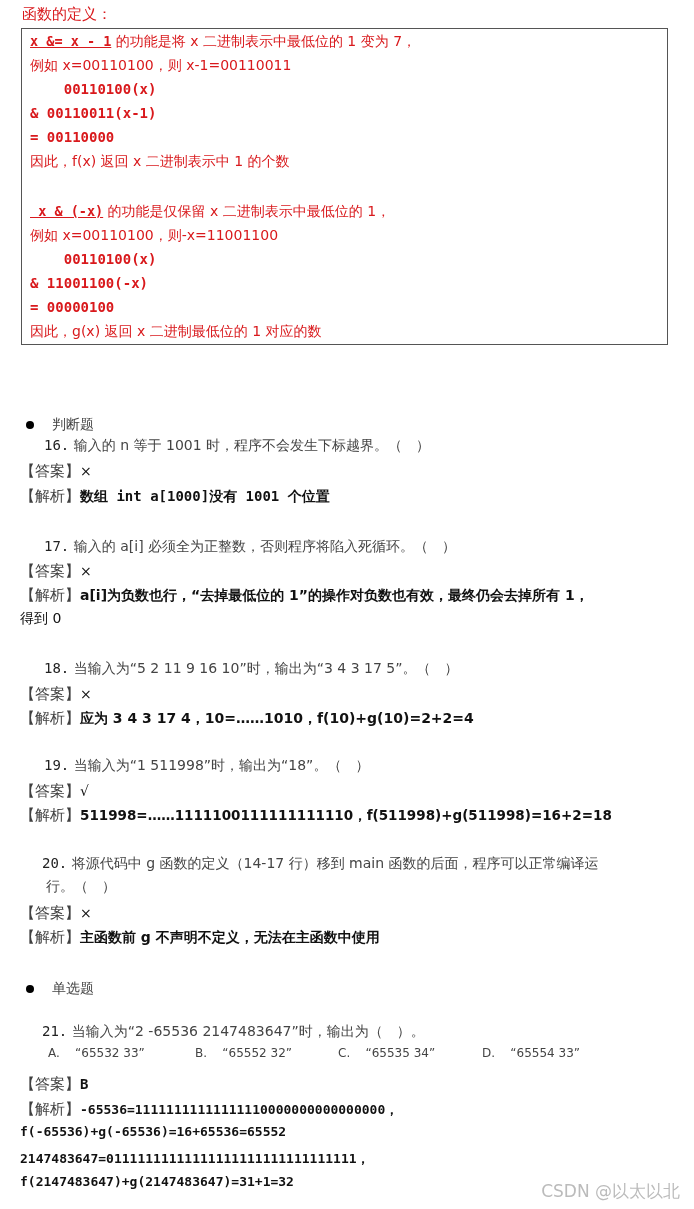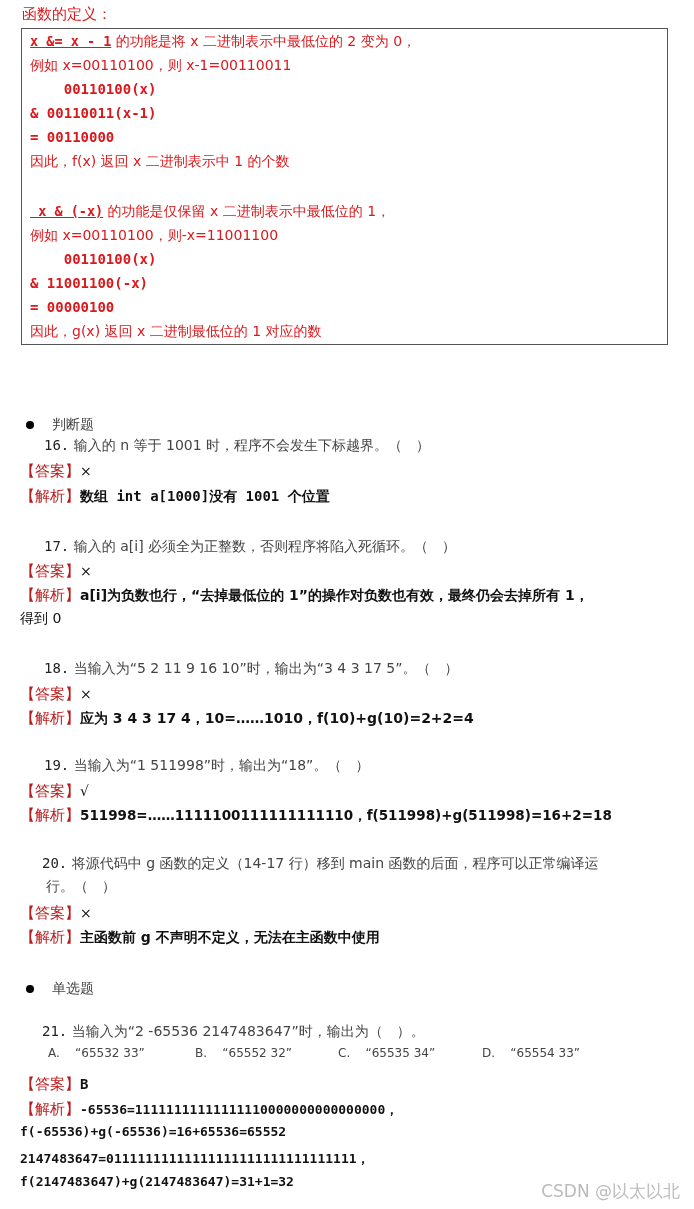--- a/index.html
+++ b/index.html
@@ -11,32 +11,32 @@
   #intro-title { left:22px; top:5px; font-size:15px; color:#d9191c; }
   #code-box { position:absolute; left:21px; top:28px; width:647px; height:317px;
               border:1px solid #555; box-sizing:border-box; }
   .box-line { position:absolute; left:8px; font-size:14px; color:#d9191c; white-space:nowrap; }
   .box-line .mono { font-size:13.5px;text-decoration:underline; }
 
   .bullet { position:absolute; left:26px; width:8px; height:8px; background:#000; border-radius:50%; }
   .section-label { font-size:14px; color:#444; }
   .q { font-size:14px; color:#444; }
   .q .num { color:#222; font-weight:normal; font-family:"DejaVu Sans Mono", monospace; }
-  .tag { font-size:15px; color:#b91c1c; }
+  .tag { font-size:15px; color:#404040; }
   .ans { font-size:14px; color:#111; }
   .opt { font-size:12px; color:#444; }
   #watermark { right:14px; top:1180px; font-size:17px; color:#bbbbbb; }
 </style>
 </head>
 <body>
 
 <div class="abs" id="intro-title">函数的定义：</div>
 
 <div id="code-box">
-  <div class="box-line" style="top:4px"><span class="mono">x &amp;= x - 1</span><span> 的功能是将 x 二进制表示中最低位的 2 变为 0，</span></div>
+  <div class="box-line" style="top:4px"><span class="mono">x &amp;= x - 1</span><span> 的功能是将 x 二进制表示中最低位的 1 变为 7，</span></div>
   <div class="box-line" style="top:28px"><span>例如 x=00110100，则 x-1=00110011</span></div>
   <div class="box-line mono" style="top:52px; white-space:pre">    00110100(x)</div>
   <div class="box-line mono" style="top:76px">&amp; 00110011(x-1)</div>
   <div class="box-line mono" style="top:100px">= 00110000</div>
   <div class="box-line" style="top:124px">因此，f(x) 返回 x 二进制表示中 1 的个数</div>
   <div class="box-line" style="top:174px; white-space:pre"><span class="mono"> x &amp; (-x)</span><span> 的功能是仅保留 x 二进制表示中最低位的 1，</span></div>
   <div class="box-line" style="top:198px">例如 x=00110100，则-x=11001100</div>
   <div class="box-line mono" style="top:222px; white-space:pre">    00110100(x)</div>
   <div class="box-line mono" style="top:246px">&amp; 11001100(-x)</div>
   <div class="box-line mono" style="top:270px">= 00000100</div>

